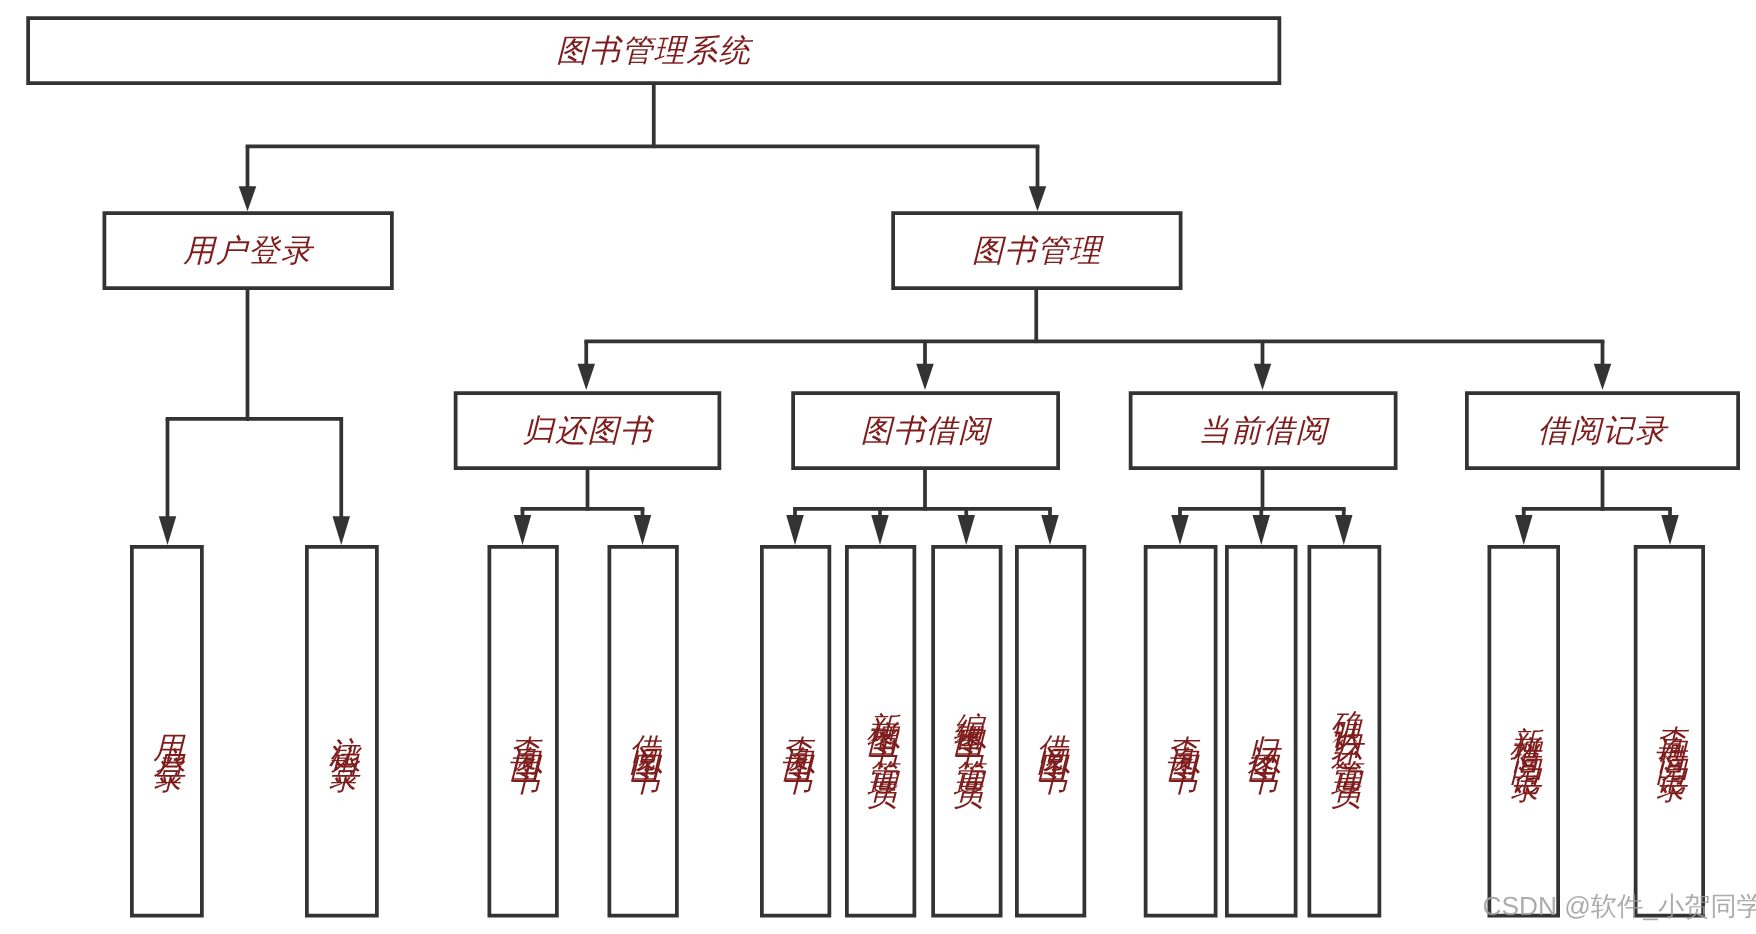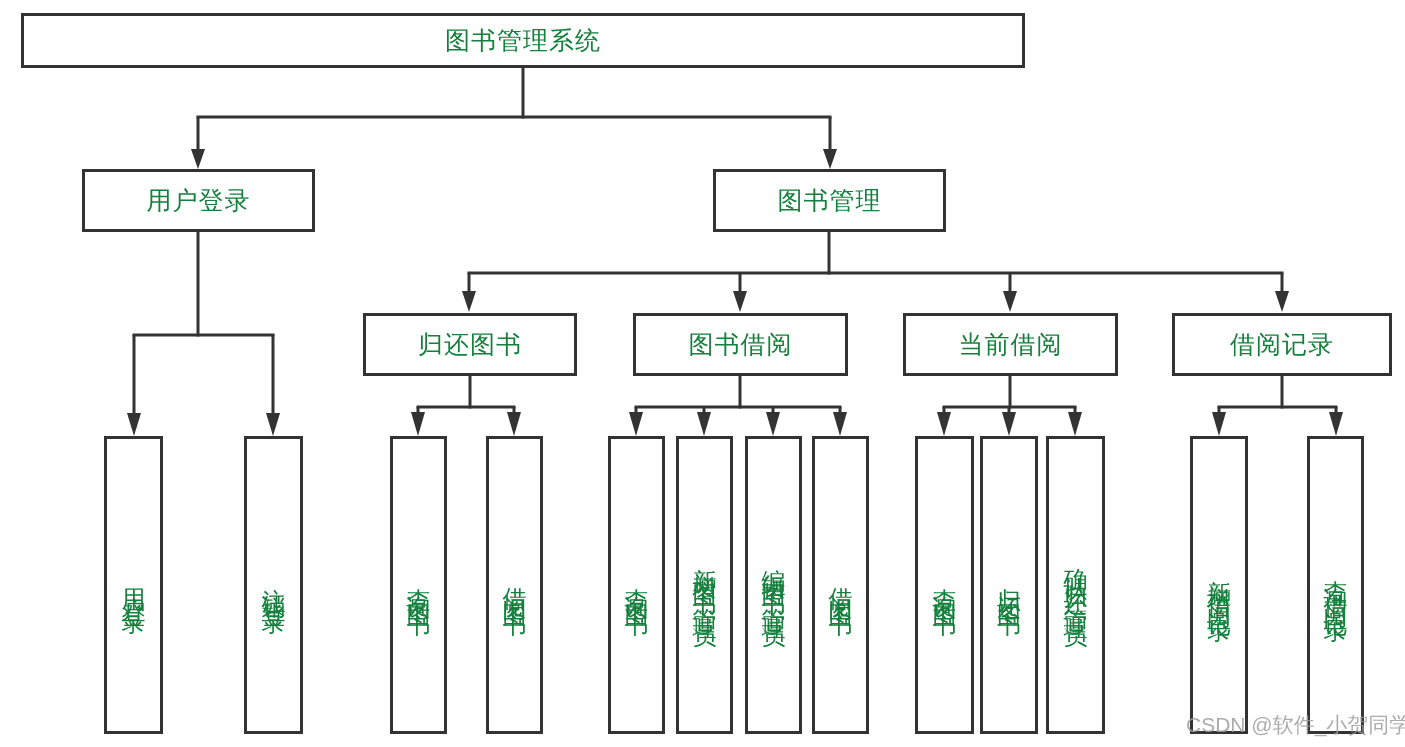--- a/index.html
+++ b/index.html
@@ -23,21 +23,22 @@
     height: 747px;
   }
   .box {
     position: absolute;
     box-sizing: border-box;
     border: 3px solid #333333;
     background: #ffffff;
     display: flex;
     align-items: center;
     justify-content: center;
-    color: #15803d;
+    color: #7f1d1d;
+    font-style: italic;
   }
   .hbox {
     font-size: 25px;
     letter-spacing: 1px;
     white-space: nowrap;
   }
   .vbox span {
     writing-mode: vertical-rl;
     text-orientation: mixed;
     font-size: 24px;

